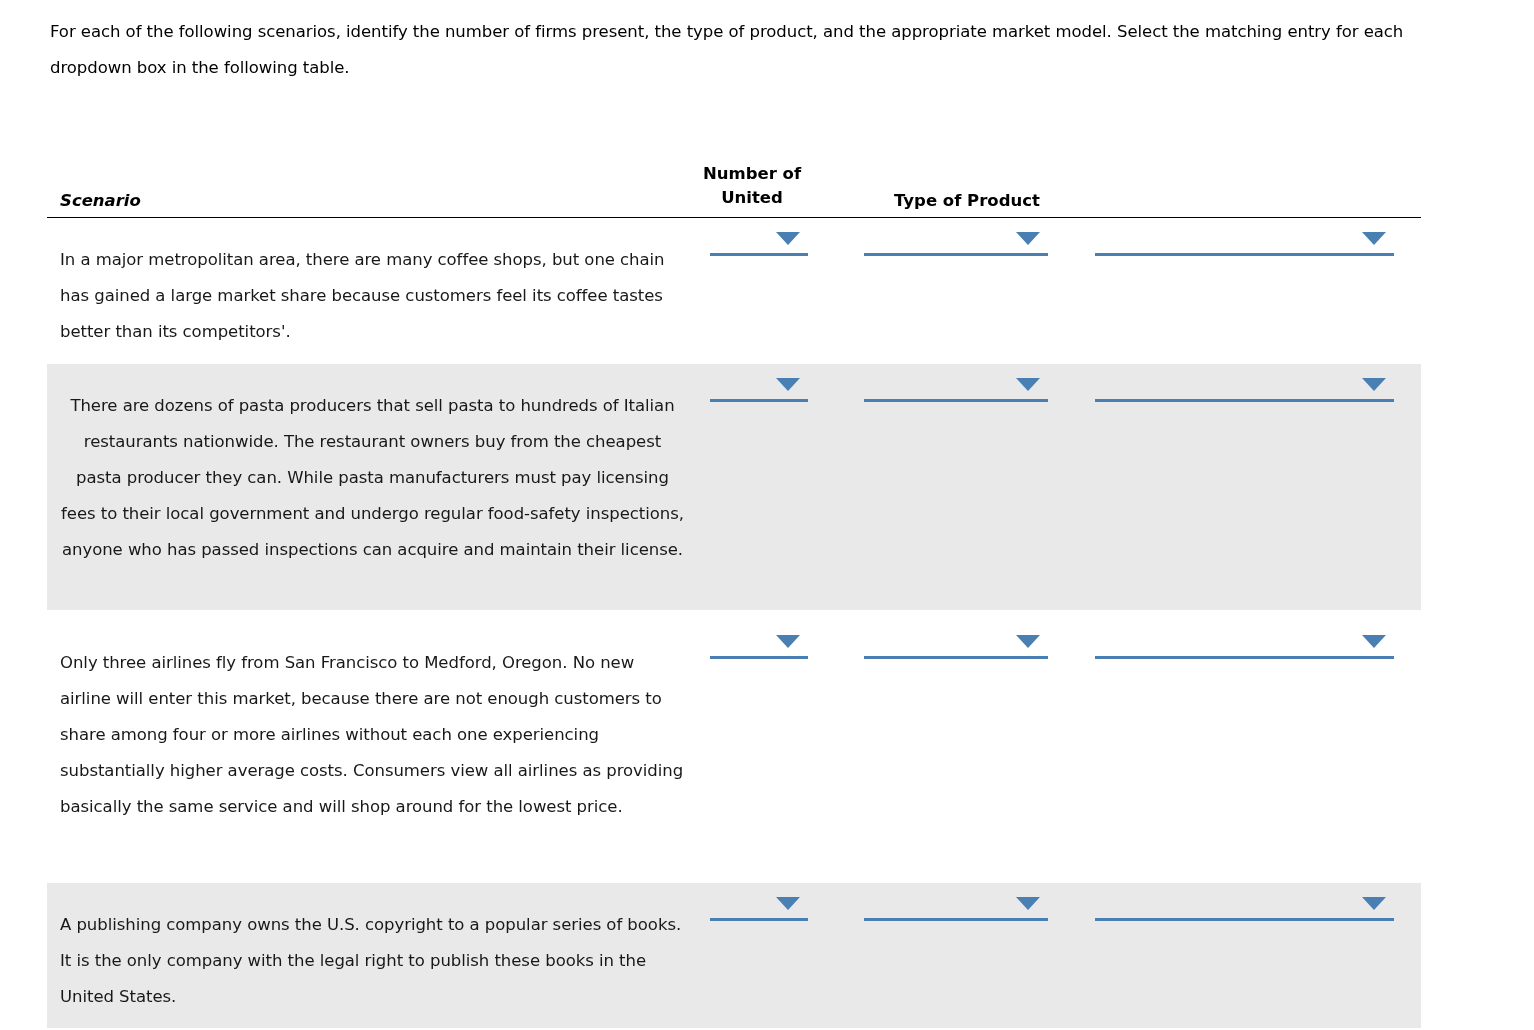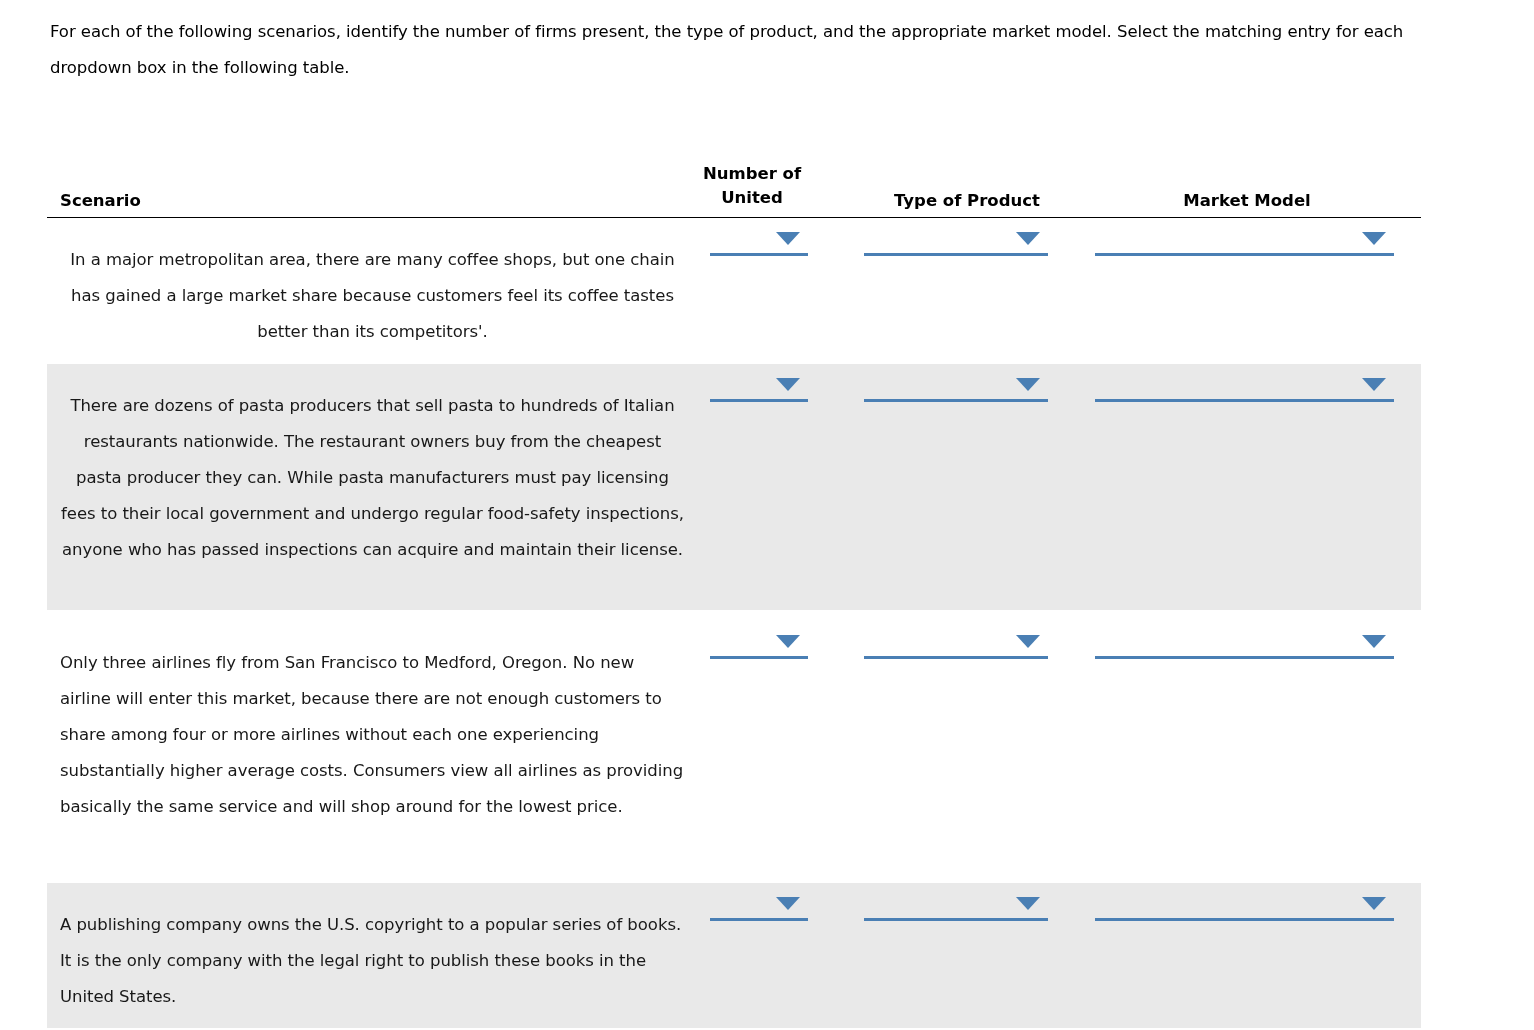--- a/index.html
+++ b/index.html
@@ -47,20 +47,21 @@
     font-size: 16.5px;
     font-weight: bold;
     color: #000000;
     line-height: 24px;
     text-align: center;
   }
   .th-scenario {
     left: 13px;
     top: 31px;
     text-align: left;
+    font-style: italic;
   }
   .th-firms {
     left: 640px;
     top: 4px;
     width: 130px;
     text-align: center;
   }
   .th-product {
     left: 800px;
     top: 31px;
@@ -147,27 +148,26 @@
   <div class="thead">
     <div class="th th-scenario">Scenario</div>
 
     <div class="th th-firms">
       <div>Number of</div>
       <div>United</div>
     </div>
 
     <div class="th th-product">Type of Product</div>
 
-    <div class="th th-model">Market Model</div>
 
     <div class="header-rule"></div>
   </div>
 
   <div class="trow" style="height:146px;">
-    <div class="scenario-cell" style="top:24px;text-align:center;">In a major metropolitan area, there are many coffee shops, but one chain has gained a large market share because customers feel its coffee tastes better than its competitors'.</div>
+    <div class="scenario-cell" style="top:24px;">In a major metropolitan area, there are many coffee shops, but one chain has gained a large market share because customers feel its coffee tastes better than its competitors'.</div>
 
     <div class="dd dd-firms" style="top:8px;">
       <span class="dd-value"></span>
       <span class="dd-caret"></span>
       <span class="dd-line"></span>
     </div>
 
     <div class="dd dd-product" style="top:8px;">
       <span class="dd-value"></span>
       <span class="dd-caret"></span>

